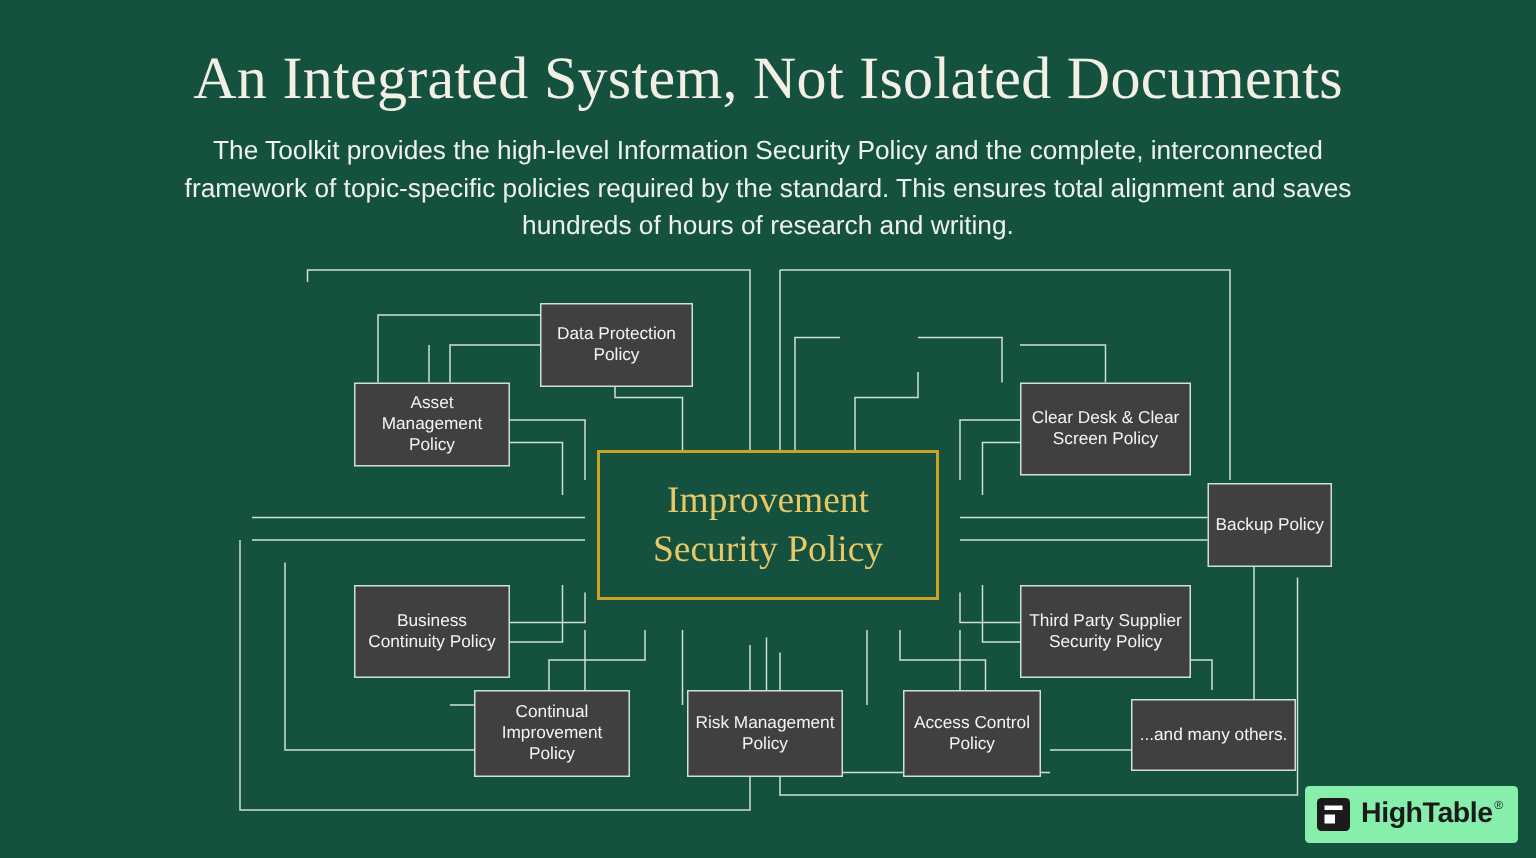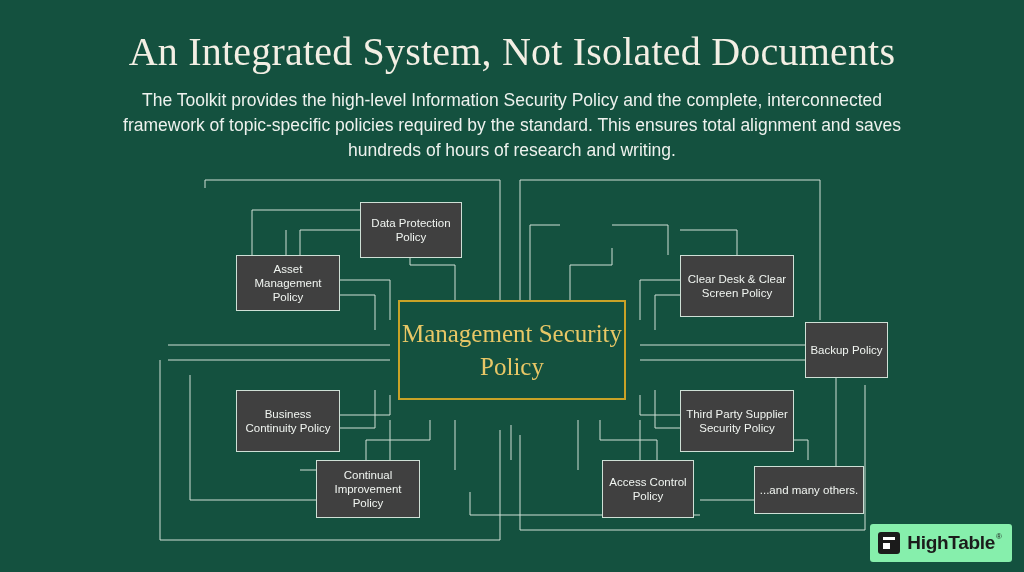--- a/index.html
+++ b/index.html
@@ -184,41 +184,42 @@
         <path d="M808 290 L808 270 L700 270"></path>
 
         <path d="M190 205 L190 330 L366 330 L366 320"></path>
         <path d="M836 205 L836 330 L700 330"></path>
         <path d="M470 322 L470 345 L700 345"></path>
       </g>
     </svg>
 
     <div id="center-node" style="left:398px; top:130px; width:228px; height:100px;">
       <div>
-        <span>Management</span>
+        <span>Improvement</span>
         <span>Security Policy</span>
       </div>
     </div>
 
     <div class="node" style="left:360px; top:32px; width:102px; height:56px;">Data Protection Policy</div>
 
 
     <div class="node" style="left:236px; top:85px; width:104px; height:56px;">Asset Management Policy</div>
 
     <div class="node" style="left:680px; top:85px; width:114px; height:62px;">Clear Desk &amp; Clear Screen Policy</div>
 
 
     <div class="node" style="left:764px; top:152px; width:83px; height:56px;margin-left:41px;">Backup Policy</div>
 
     <div class="node" style="left:236px; top:220px; width:104px; height:62px;">Business Continuity Policy</div>
 
     <div class="node" style="left:680px; top:220px; width:114px; height:62px;">Third Party Supplier Security Policy</div>
 
     <div class="node" style="left:316px; top:290px; width:104px; height:58px;">Continual Improvement Policy</div>
 
+    <div class="node" style="left:458px; top:290px; width:104px; height:58px;">Risk Management Policy</div>
 
     <div class="node" style="left:602px; top:290px; width:92px; height:58px;">Access Control Policy</div>
 
     <div class="node" style="left:754px; top:296px; width:110px; height:48px;">...and many others.</div>
 
   </div>
 
   <div id="logo">
     <div id="logo-mark"></div>
     <div id="logo-text">HighTable</div>

